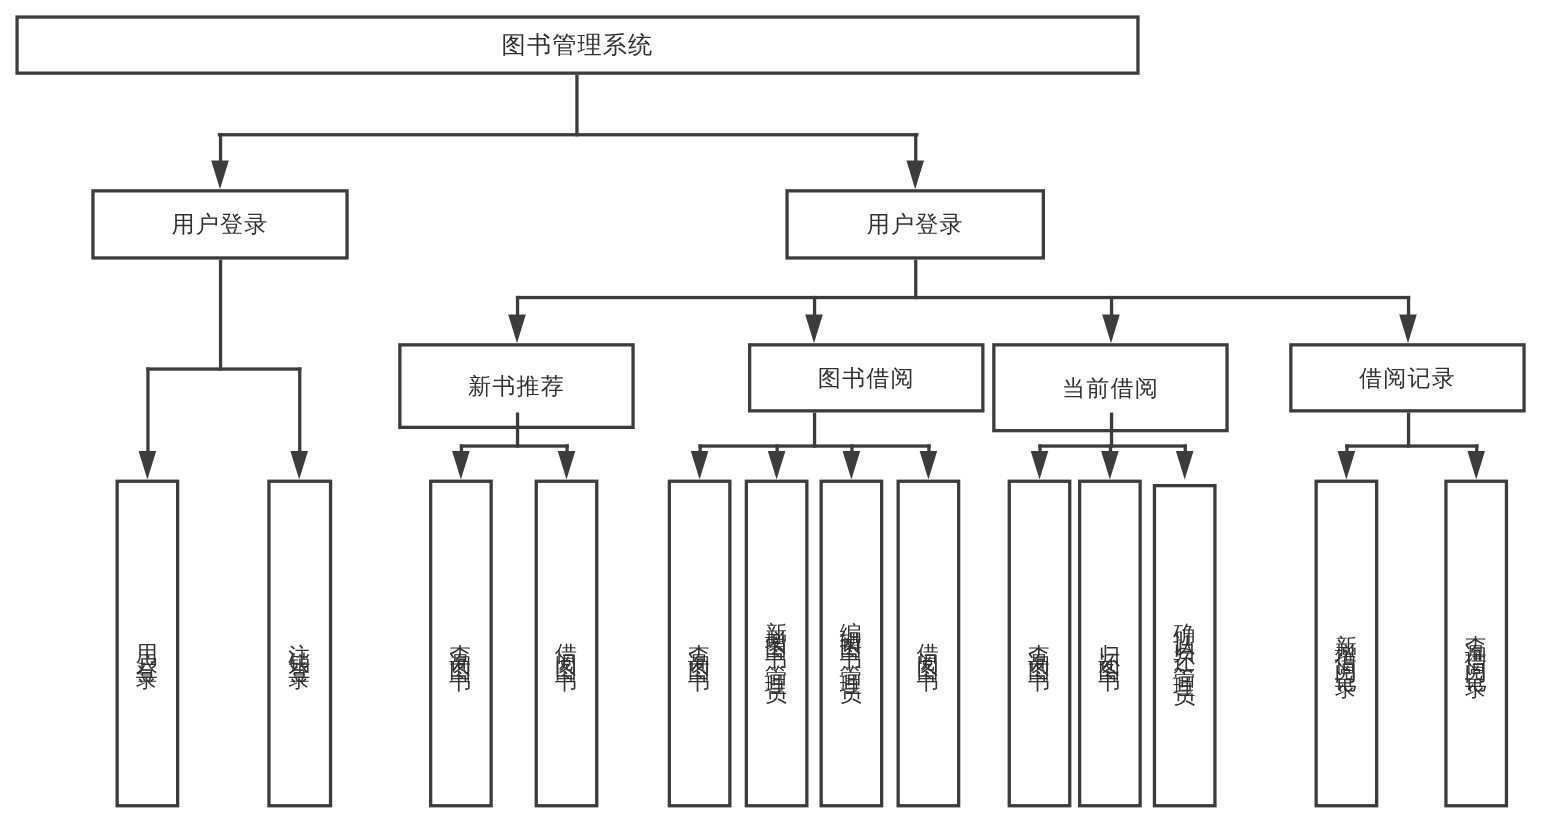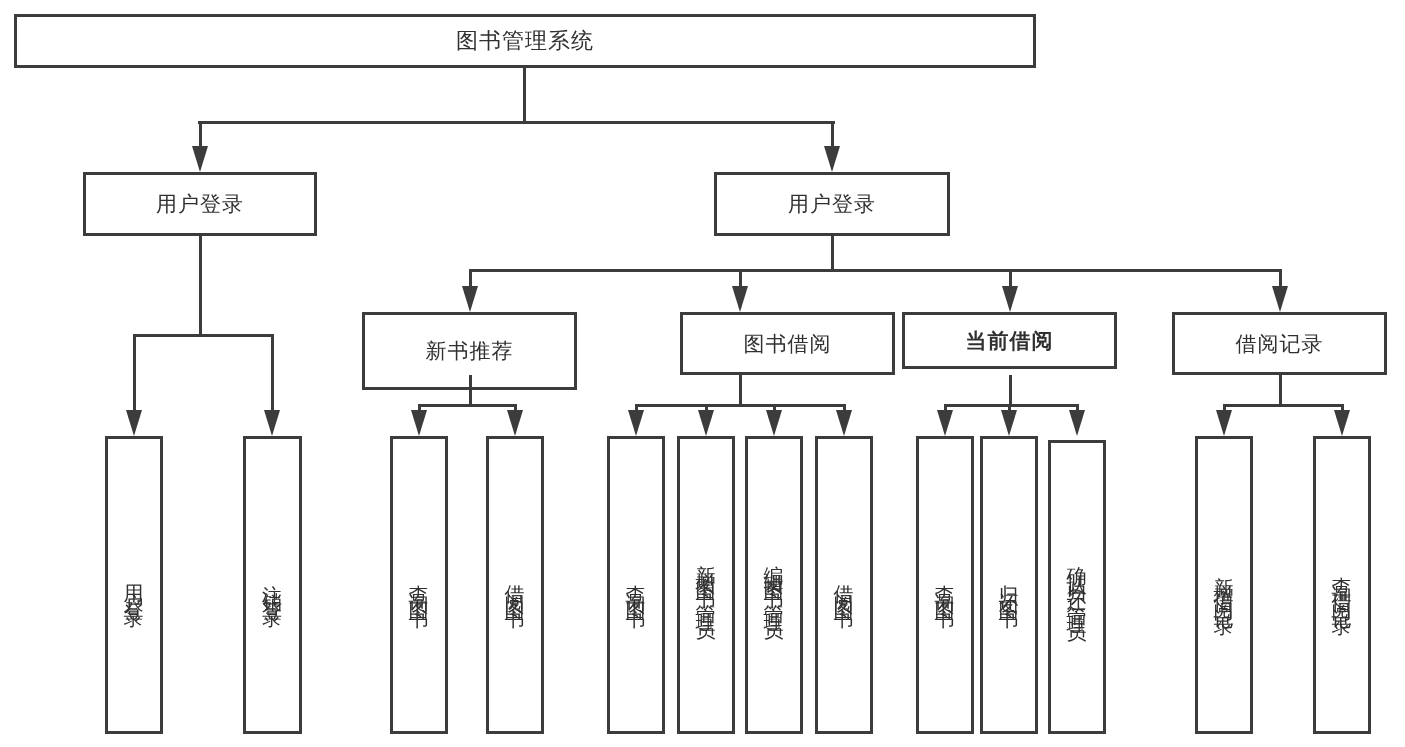--- a/index.html
+++ b/index.html
@@ -95,21 +95,21 @@
   <div class="arrow" style="left:462px; top:286px;"></div>
   <div class="vline" style="left:739px; top:269px; height:20px;"></div>
   <div class="arrow" style="left:732px; top:286px;"></div>
   <div class="vline" style="left:1009px; top:269px; height:20px;"></div>
   <div class="arrow" style="left:1002px; top:286px;"></div>
   <div class="vline" style="left:1279px; top:269px; height:20px;"></div>
   <div class="arrow" style="left:1272px; top:286px;"></div>
 
   <div class="box" style="left:362px; top:312px; width:215px; height:78px;">新书推荐</div>
   <div class="box" style="left:632px; top:312px; width:215px; height:63px;margin-left:48px;">图书借阅</div>
-  <div class="box" style="left:902px; top:312px; width:215px; height:57px;font-weight:bold;">当前借阅</div>
+  <div class="box" style="left:902px; top:312px; width:215px; height:81px;">当前借阅</div>
   <div class="box" style="left:1172px; top:312px; width:215px; height:63px;">借阅记录</div>
 
   <div class="vline" style="left:469px; top:375px; height:32px;"></div>
   <div class="hline" style="left:418px; top:404px; width:99px;"></div>
   <div class="vline" style="left:418px; top:404px; height:10px;"></div>
   <div class="arrow" style="left:411px; top:410px;"></div>
   <div class="vline" style="left:514px; top:404px; height:10px;"></div>
   <div class="arrow" style="left:507px; top:410px;"></div>
 
   <div class="vline" style="left:739px; top:375px; height:32px;"></div>

